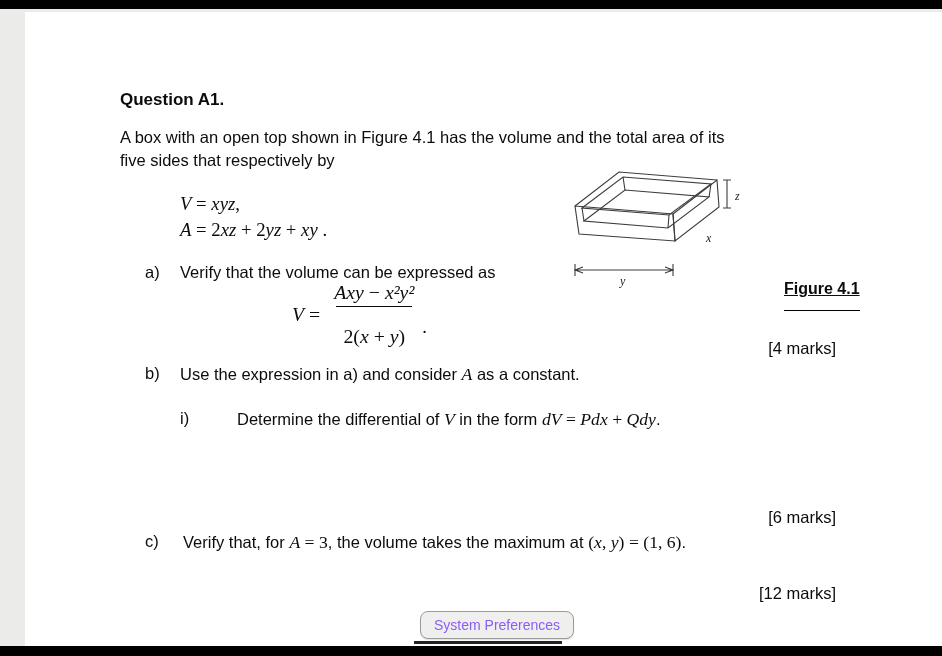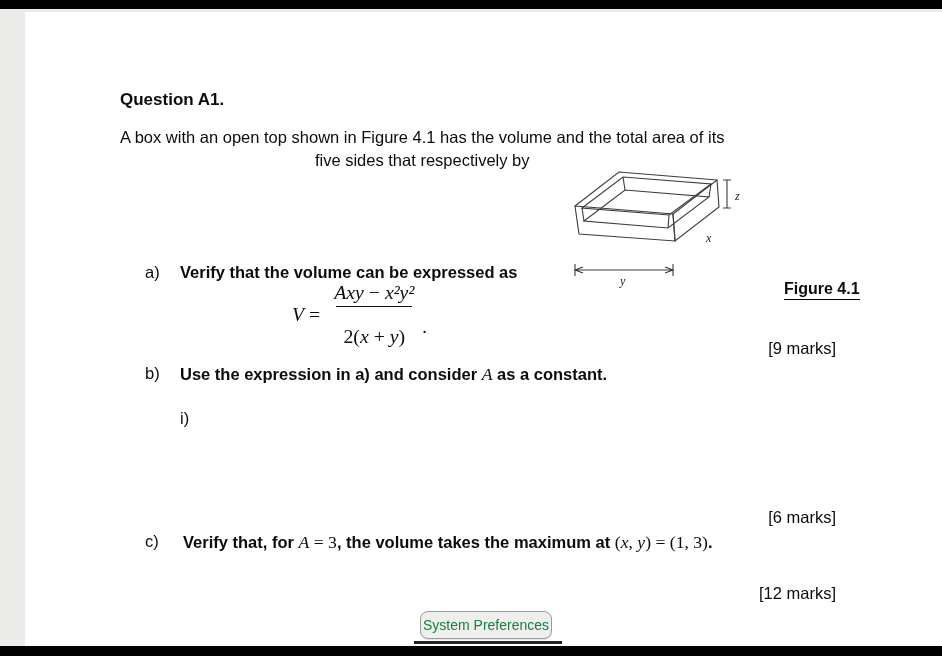--- a/index.html
+++ b/index.html
@@ -5,25 +5,25 @@
   html,body {margin:0; padding:0; background:#d8d8d8;}
   .screen {
     position:relative; width:942px; height:656px; overflow:hidden;
     background:#ebebe9; font-family:"Liberation Sans", sans-serif; color:#0c0c0c;
   }
   .top-bar {position:absolute; top:0; left:0; right:0; height:9px; background:#000;}
   .bottom-bar {position:absolute; bottom:0; left:0; right:0; height:10px; background:#000;}
   .page {position:absolute; left:25px; top:12px; right:0; bottom:10px; background:#ffffff;}
 
   .doc-title {position:absolute; left:95px; top:78px; font-size:17px; font-weight:700;}
-  .intro {position:absolute; left:95px; top:114px; font-size:16.5px; line-height:23px;text-align:center;}
+  .intro {position:absolute; left:95px; top:114px; font-size:16.5px; line-height:23px;}
 
   .equations {position:absolute; left:155px; top:179px; font-size:17.5px; line-height:25px;}
 
-  .run-b {font-family:"Liberation Sans", sans-serif;font-weight:bold;}
+  .run-b {font-family:"Liberation Sans", sans-serif;}
   .run-m {font-family:"Liberation Serif", serif; font-style:italic; font-size:1.07em;}
   .run-n {font-family:"Liberation Serif", serif; font-size:1.07em;}
 
   .part-row {position:absolute; font-size:16.5px; display:flex;}
   .part-label {flex:0 0 auto;}
   .part-a {left:120px; top:251px;}
   .part-a .part-label {width:35px;}
   .part-b {left:120px; top:352px;}
   .part-b .part-label {width:35px;}
   .part-c {left:120px; top:520px;}
@@ -44,46 +44,50 @@
   .marks {position:absolute; right:106px; font-size:16.5px;}
   .marks-a {top:327px;}
   .marks-b {top:496px;}
   .marks-c {top:572px;}
 
   .figure-svg {position:absolute; left:548px; top:132px;}
   .figure-svg path, .figure-svg line {stroke:#3c3c3c; stroke-width:1.1; fill:none;}
   .dim-label {font-family:"Liberation Serif", serif; font-style:italic; font-size:12px; fill:#1a1a1a; stroke:none;}
   .figure-caption {
     position:absolute; left:759px; top:268px; font-size:16px; font-weight:700;
-    border-bottom:1.7px solid #000; padding-bottom:1px;
+    border-bottom:1.7px solid #000; padding-bottom:12px;text-decoration:underline;
   }
 
   .sysprefs-button {
     position:absolute; left:395px; top:599px;
     background:#efefee; border:1px solid #9b9b9b; border-radius:8px;
-    padding:5px 2px; font-size:14px; color:#15803d; cursor:default;
+    padding:5px 13px; font-size:14px; color:#8b5cf6; cursor:default;
     box-shadow:0 1px 1px rgba(0,0,0,0.12);
   }
   .dock-line {position:absolute; left:389px; top:629px; width:148px; height:3px; background:#222;}
 </style>
 </head>
 <body>
 
 <div class="screen">
   <div class="top-bar"></div>
 
   <div class="page">
 
     <div class="doc-title">Question A1.</div>
 
     <div class="intro">
       <div>A box with an open top shown in Figure 4.1 has the volume and the total area of its</div>
       <div>five sides that respectively by</div>
     </div>
 
+    <div class="equations">
+      <div><span class="run-m">V</span><span class="run-n"> = </span><span class="run-m">xyz</span><span class="run-n">,</span></div>
+      <div><span class="run-m">A</span><span class="run-n"> = 2</span><span class="run-m">xz</span><span class="run-n"> + 2</span><span class="run-m">yz</span><span class="run-n"> + </span><span class="run-m">xy</span><span class="run-n"> .</span></div>
+    </div>
 
     <svg class="figure-svg" width="185" height="145" viewBox="0 0 185 145">
 
       <path d="M2 62 L100 70 L102 97 L6 90 Z"></path>
       <path d="M100 70 L144 36 L146 63 L102 97 Z"></path>
       <path d="M2 62 L46 28 L144 36"></path>
 
       <path d="M9 64 L50 33 L138 40 L96 71 Z"></path>
 
       <path d="M11 77 L52 46 L136 53 L95 84 Z"></path>
@@ -107,41 +111,42 @@
 
     <div class="fraction-row">
       <span class="frac-lhs"><span class="run-m">V</span><span class="run-n"> = </span></span>
       <span class="frac">
         <span class="frac-num"><span class="run-m">Axy</span><span class="run-n"> − </span><span class="run-m">x²y²</span></span>
         <span class="frac-den"><span class="run-n">2(</span><span class="run-m">x</span><span class="run-n"> + </span><span class="run-m">y</span><span class="run-n">)</span></span>
       </span>
       <span class="frac-period">.</span>
     </div>
 
-    <div class="marks marks-a">[9 marks]</div>
+    <div class="marks marks-a">[4 marks]</div>
 
     <div class="part-row part-b">
       <span class="part-label">b)</span>
       <span><span class="run-b">Use the expression in a) and consider </span><span class="run-m">A</span><span class="run-b"> as a constant.</span></span>
     </div>
 
     <div class="part-row sub-i">
       <span class="part-label">i)</span>
+      <span><span class="run-b">Determine the differential of </span><span class="run-m">V</span><span class="run-b"> in the form </span><span class="run-m">dV</span><span class="run-n"> = </span><span class="run-m">Pdx</span><span class="run-n"> + </span><span class="run-m">Qdy</span><span class="run-b">.</span></span>
     </div>
 
     <div class="part-row sub-ii">
       <span class="two-line">
       </span>
     </div>
 
     <div class="marks marks-b">[6 marks]</div>
 
     <div class="part-row part-c">
       <span class="part-label">c)</span>
-      <span><span class="run-b">Verify that, for </span><span class="run-m">A</span><span class="run-n"> = 3</span><span class="run-b">, the volume takes the maximum at </span><span class="run-n">(</span><span class="run-m">x</span><span class="run-n">, </span><span class="run-m">y</span><span class="run-n">) = (1, 3)</span><span class="run-b">.</span></span>
+      <span><span class="run-b">Verify that, for </span><span class="run-m">A</span><span class="run-n"> = 3</span><span class="run-b">, the volume takes the maximum at </span><span class="run-n">(</span><span class="run-m">x</span><span class="run-n">, </span><span class="run-m">y</span><span class="run-n">) = (1, 6)</span><span class="run-b">.</span></span>
     </div>
 
     <div class="marks marks-c">[12 marks]</div>
 
     <div class="sysprefs-button">System Preferences</div>
     <div class="dock-line"></div>
 
   </div>
 
   <div class="bottom-bar"></div>

